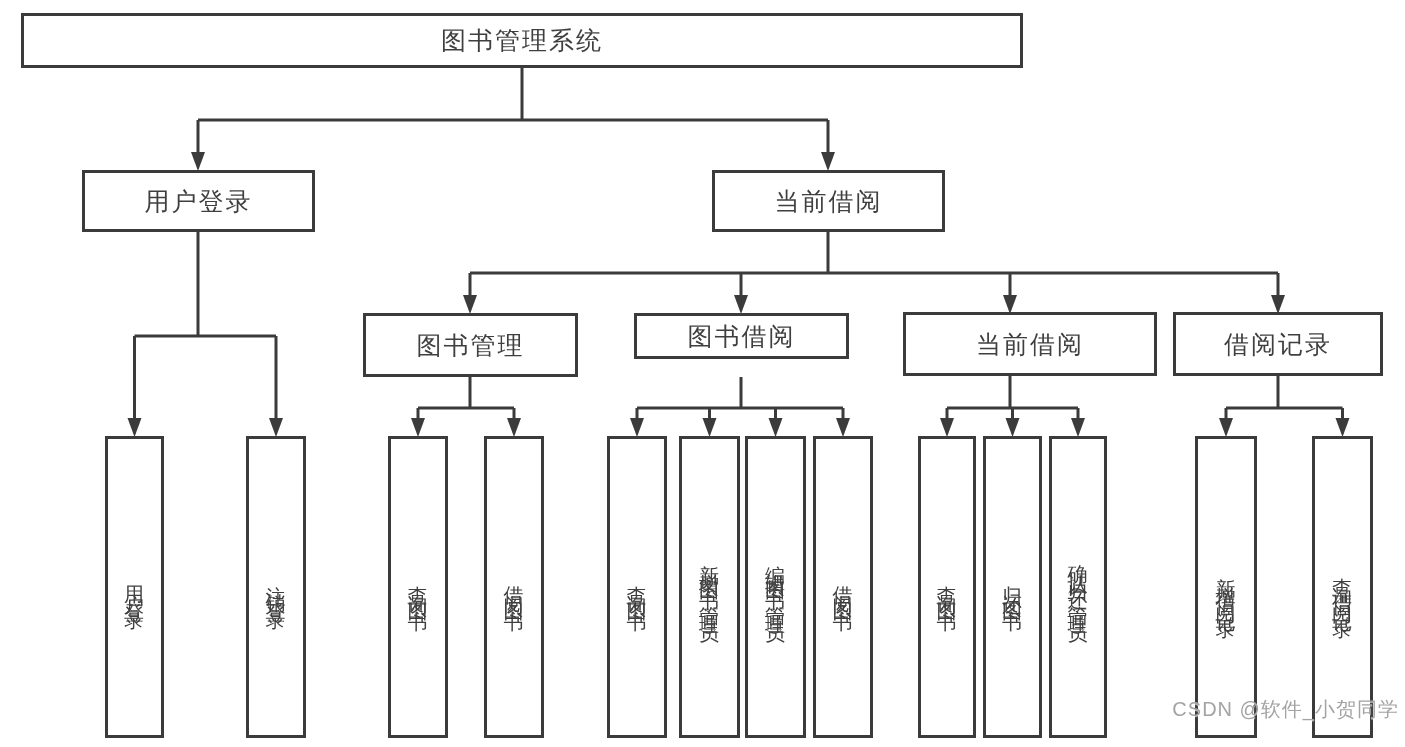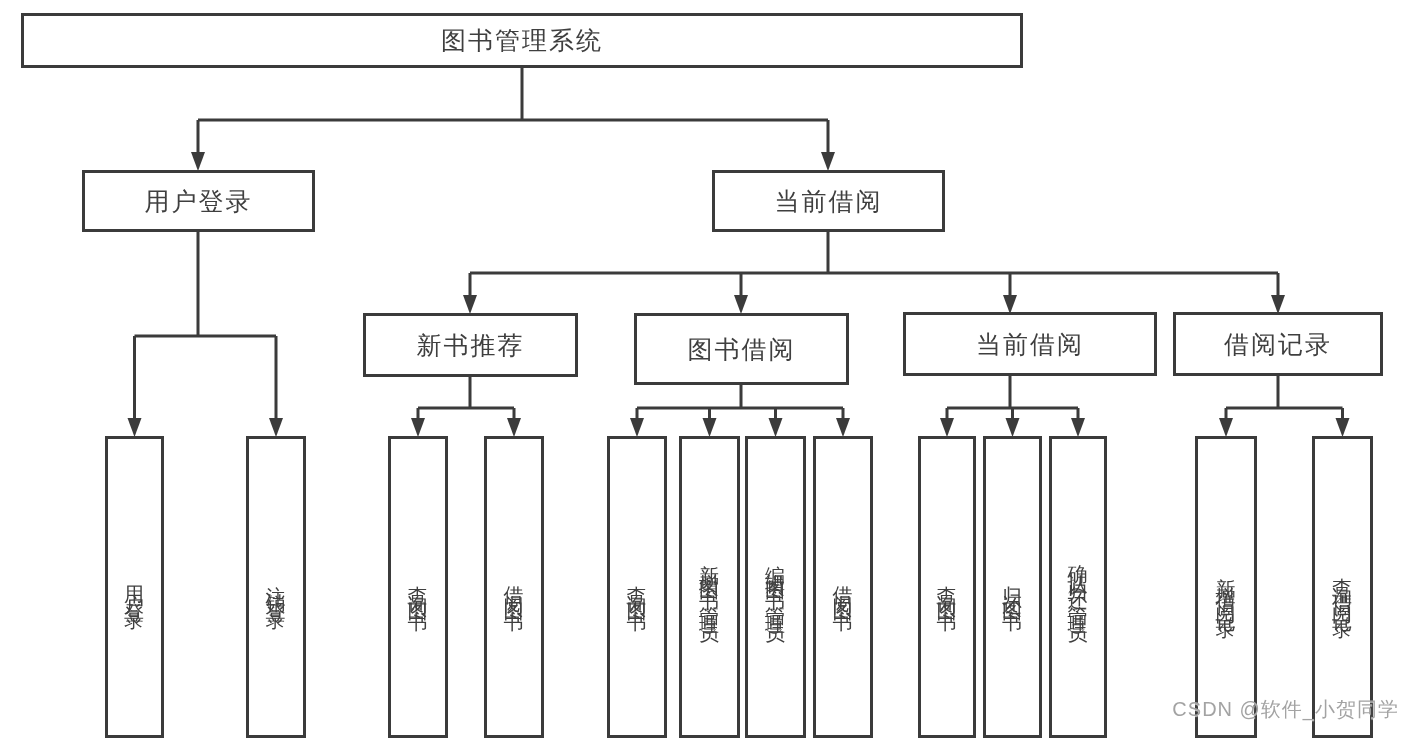--- a/index.html
+++ b/index.html
@@ -100,23 +100,23 @@
   </div>
 
   <div class="node h" style="left:82px;top:170px;width:233px;height:62px">
     <span>用户登录</span>
   </div>
   <div class="node h" style="left:712px;top:170px;width:233px;height:62px">
     <span>当前借阅</span>
   </div>
 
   <div class="node h" style="left:363px;top:313px;width:215px;height:64px">
-    <span>新书推荐</span>
+    <span>图书管理</span>
   </div>
-  <div class="node h" style="left:634px;top:313px;width:215px;height:72px">
+  <div class="node h" style="left:634px;top:313px;width:215px;height:46px">
     <span>图书借阅</span>
   </div>
   <div class="node h" style="left:903px;top:312px;width:254px;height:64px">
     <span>当前借阅</span>
   </div>
   <div class="node h" style="left:1173px;top:312px;width:210px;height:64px">
     <span>借阅记录</span>
   </div>
 
   <div class="node v" style="left:105px;top:436px;width:59px;height:302px">

